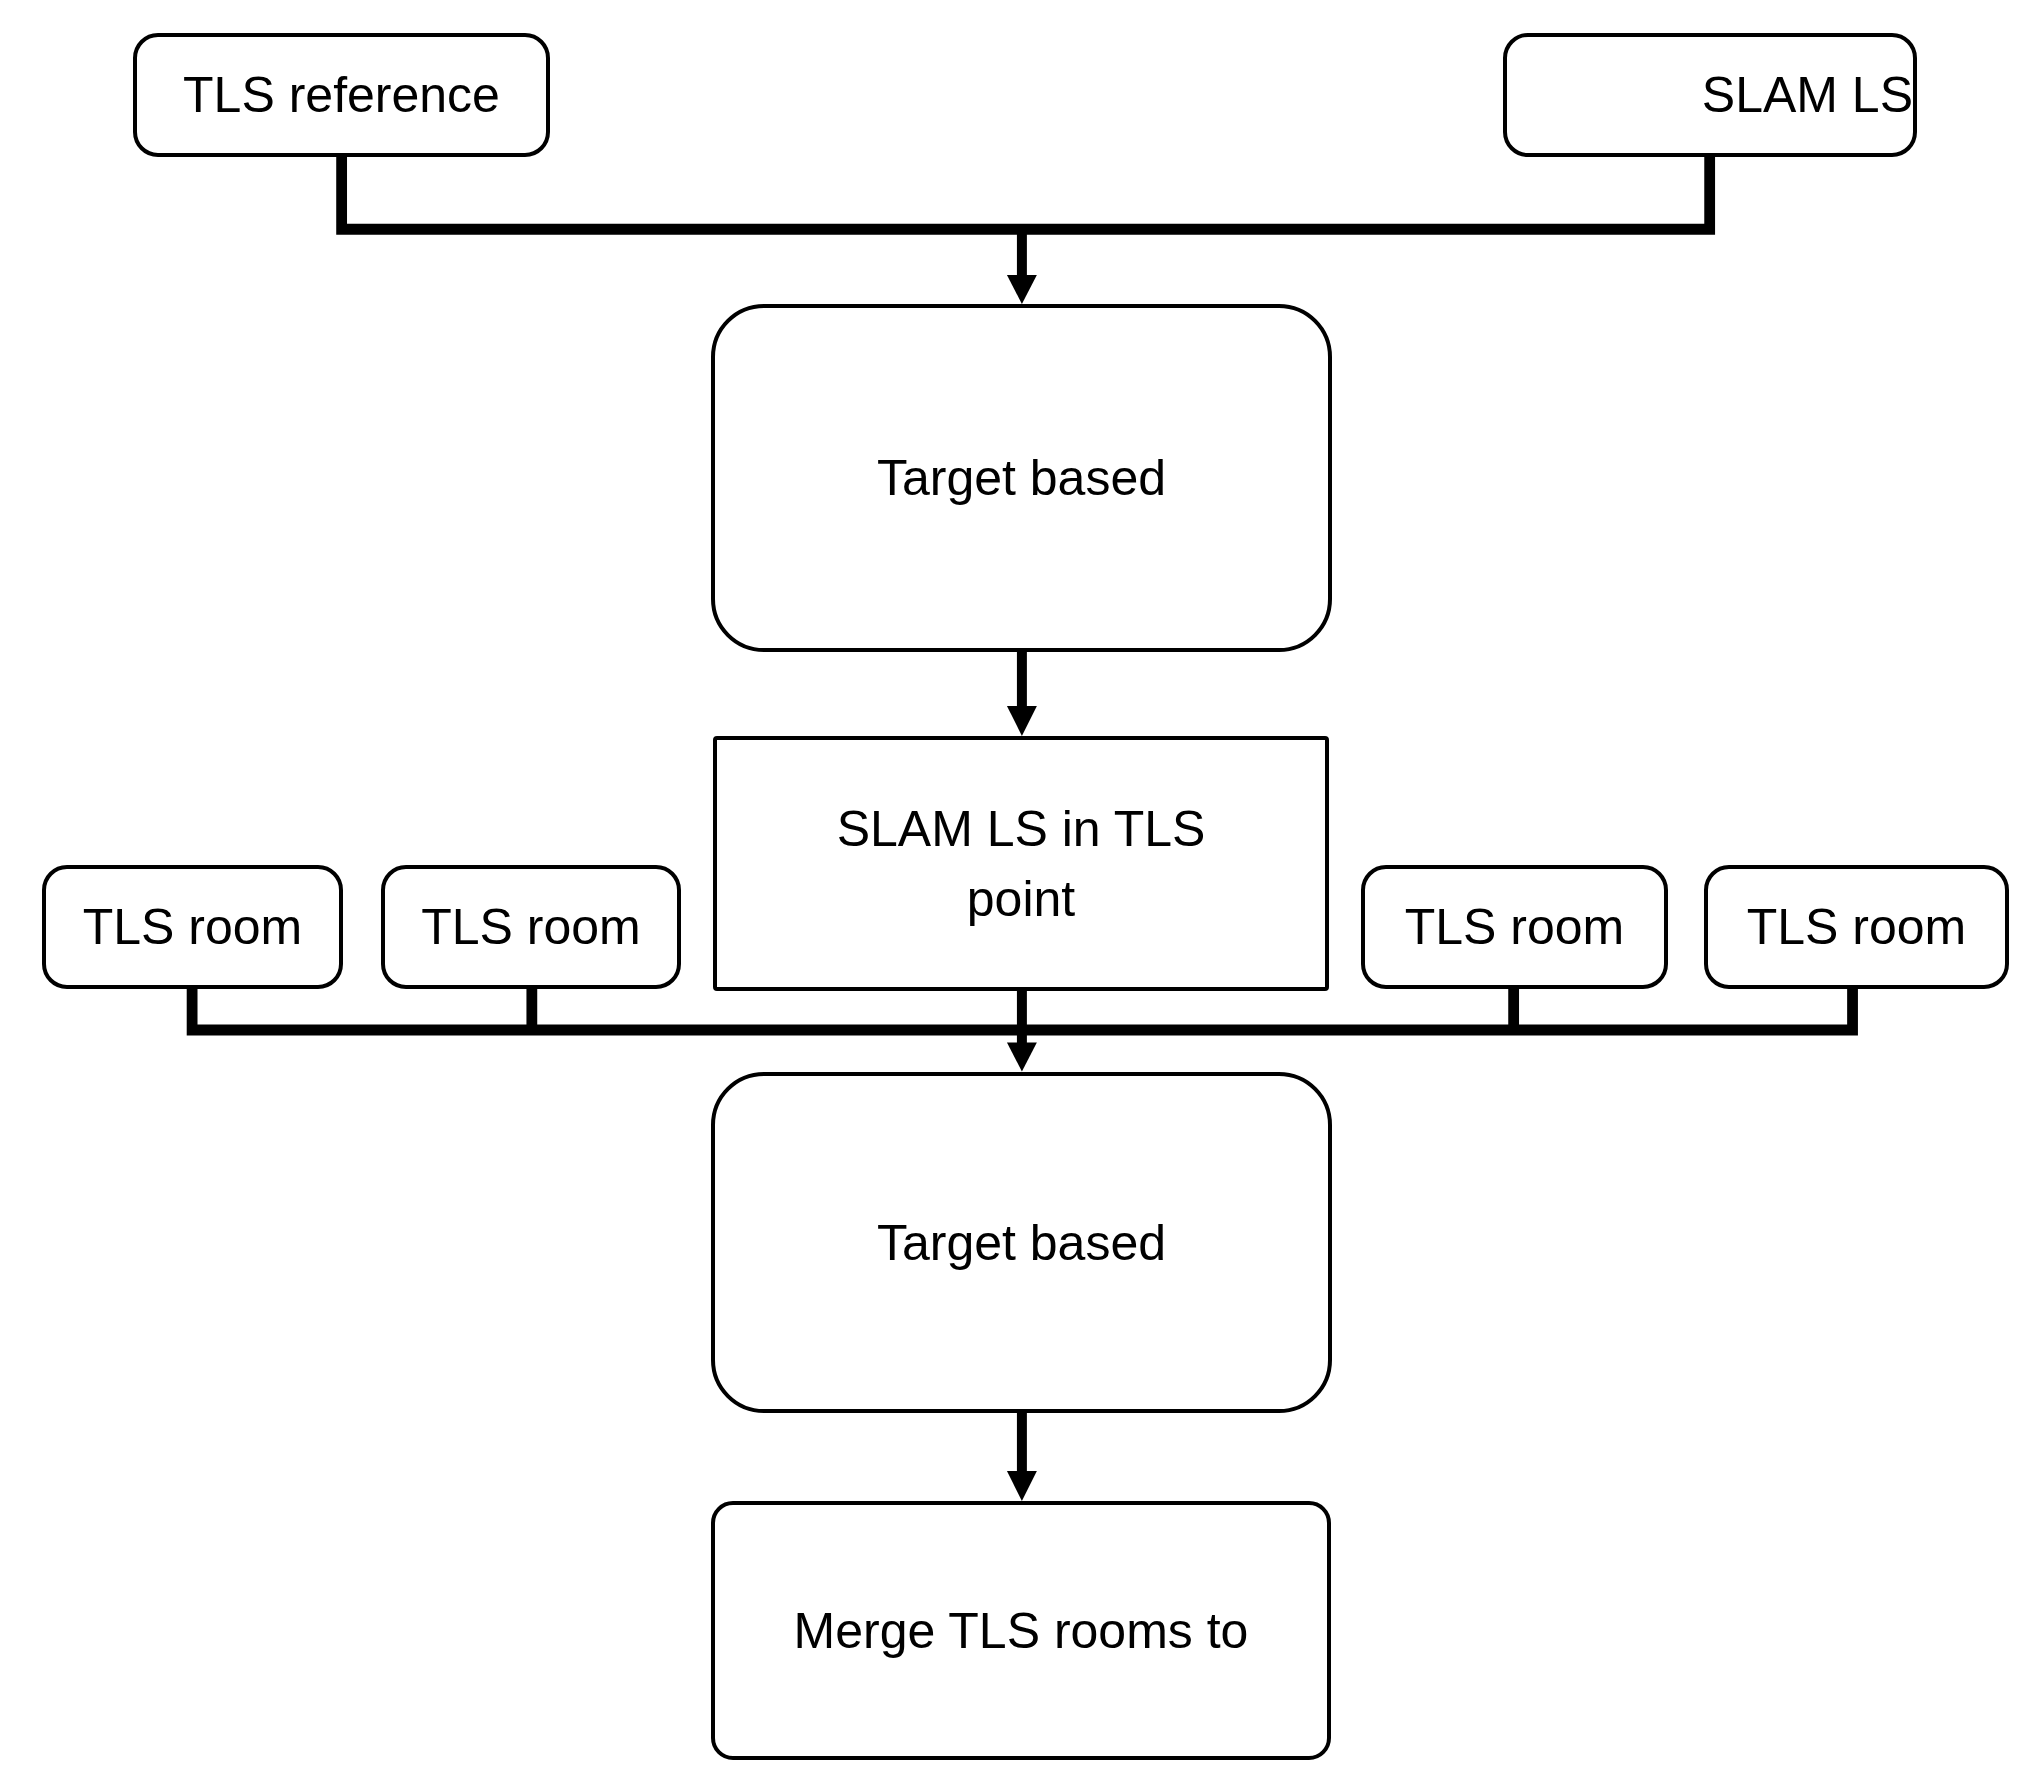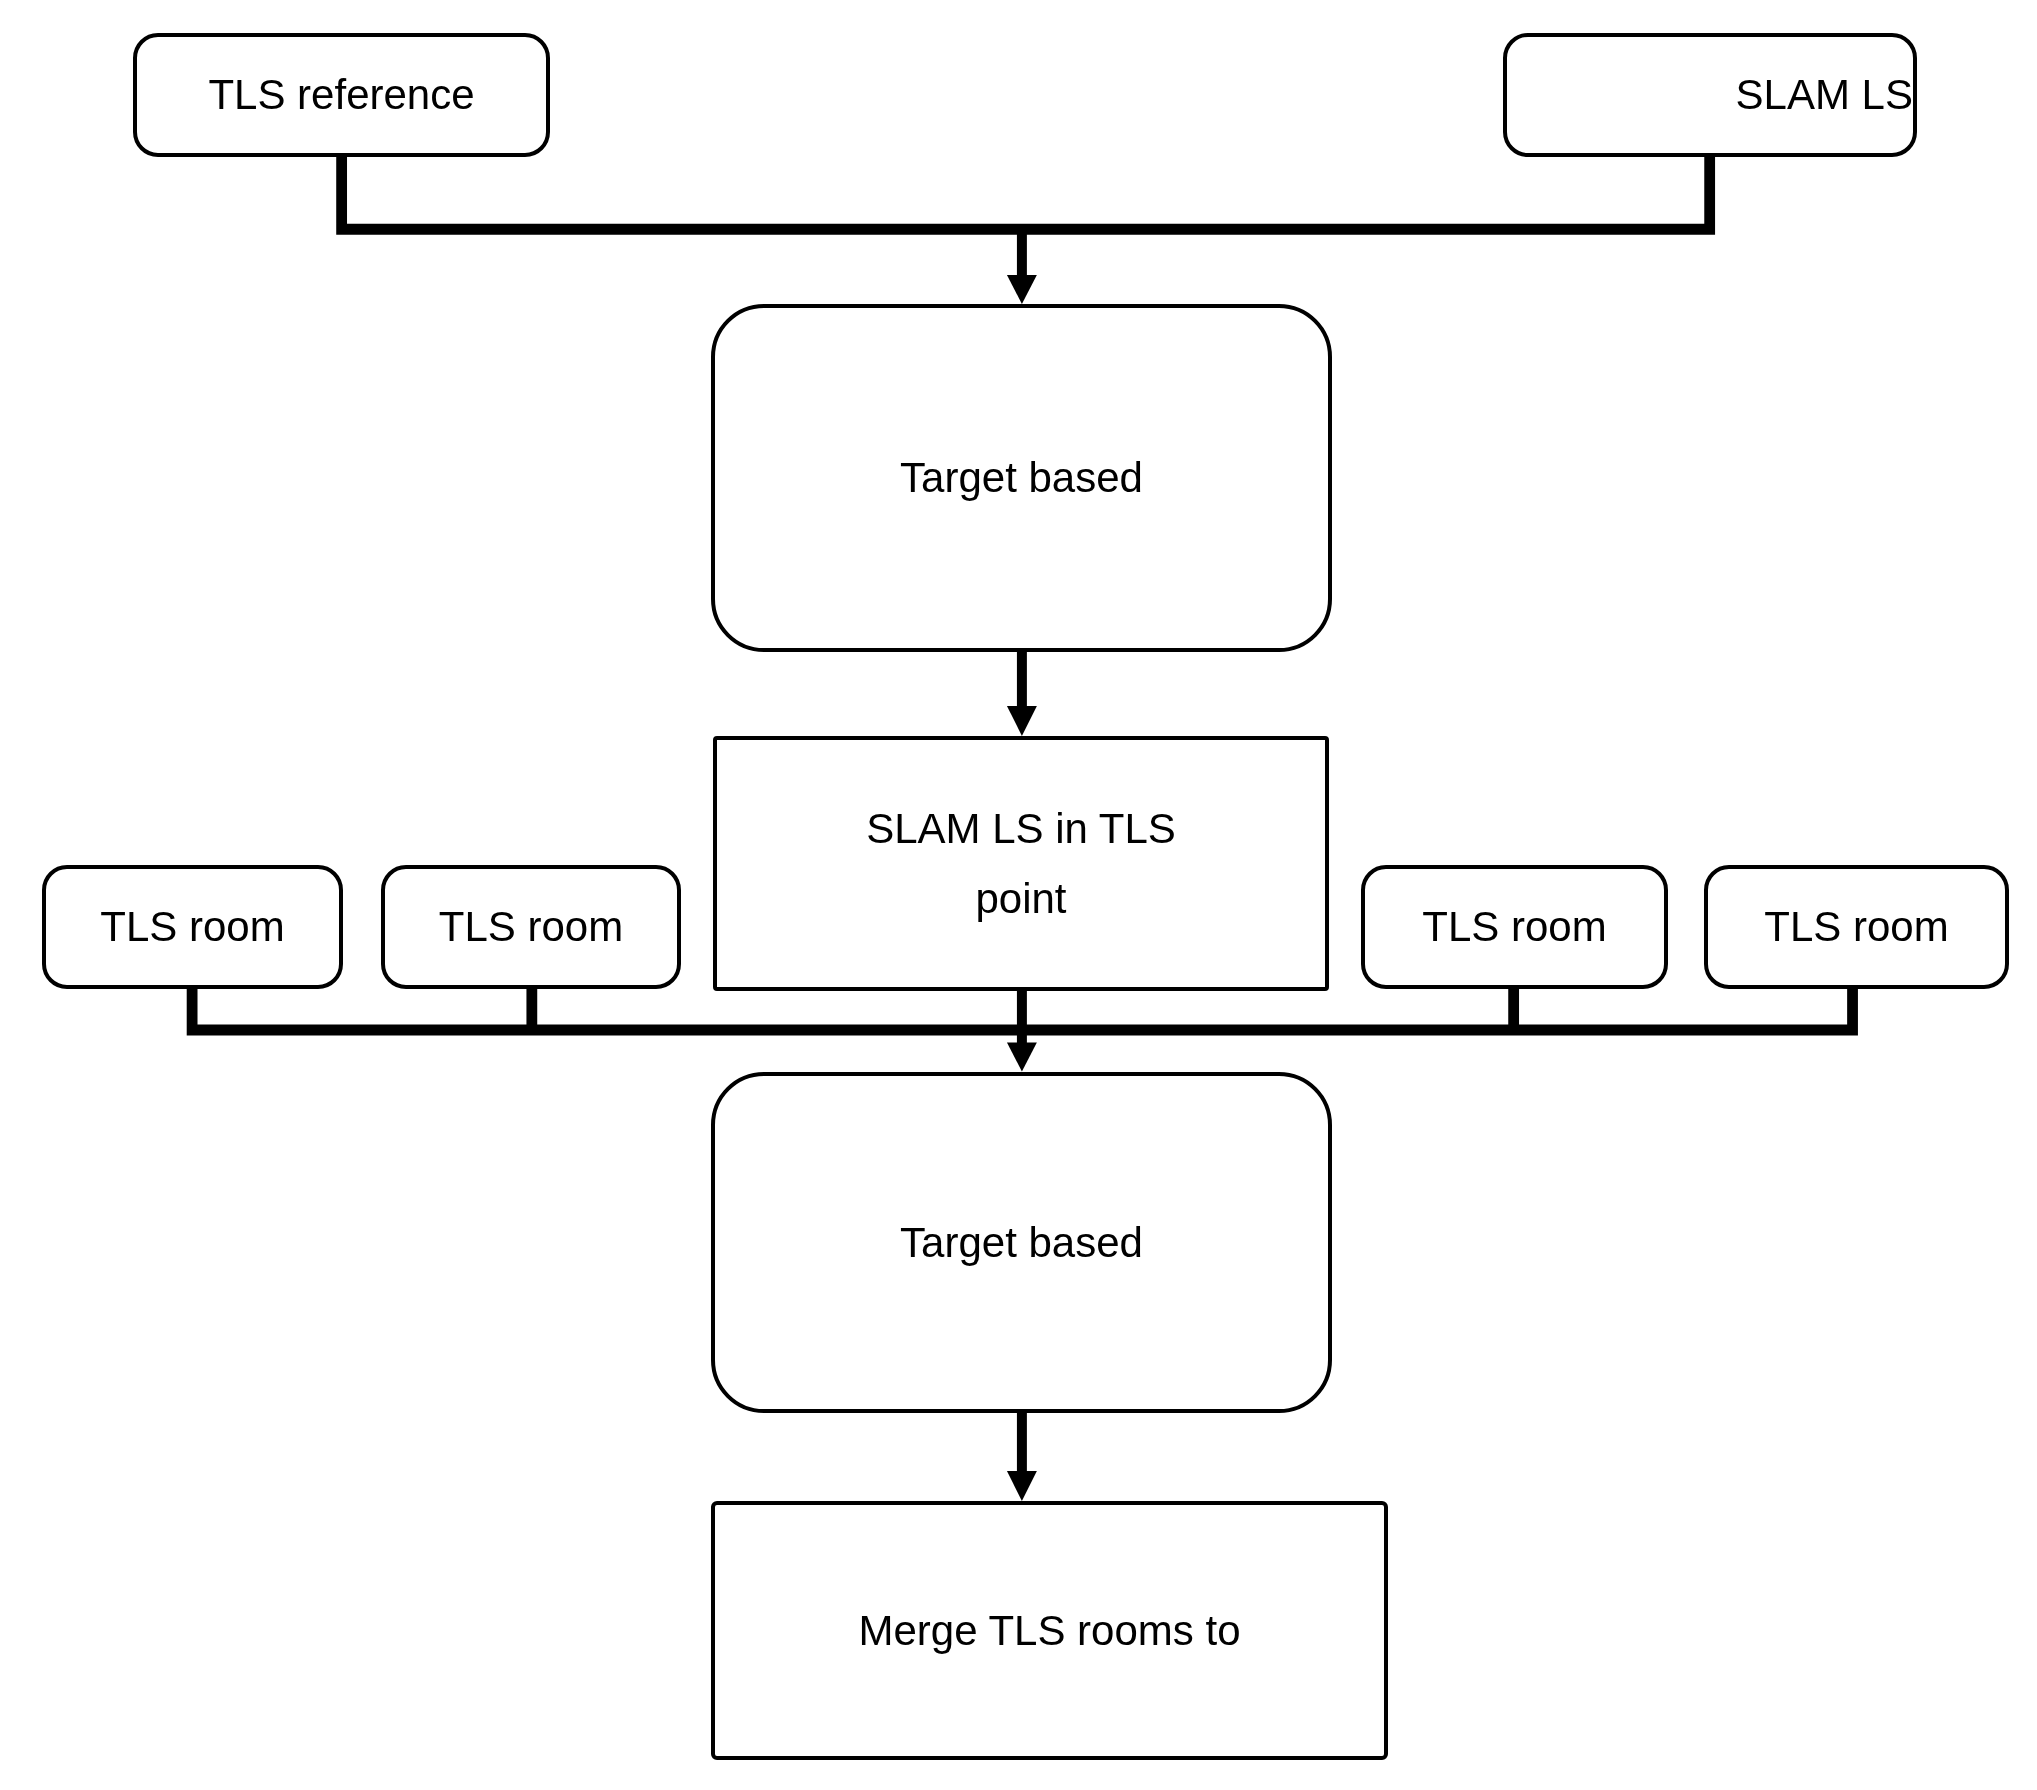--- a/index.html
+++ b/index.html
@@ -21,33 +21,33 @@
   .node {
     position: absolute;
     box-sizing: border-box;
     background: #ffffff;
     border: 4.2px solid #000000;
     display: flex;
     flex-direction: column;
     align-items: center;
     justify-content: center;
     text-align: center;
-    font-size: 42px;
+    font-size: 50px;
     line-height: 70px;
     z-index: 1;
   }
   .node .line { display: block; white-space: nowrap; }
   
   #node-tls-reference { left: 133px; top: 33px;  width: 417px; height: 124px; border-radius: 25px; }
   #node-slam-ls       { left: 1503px; top: 33px; width: 414px; height: 124px; border-radius: 25px; align-items: flex-end; }
   
   #node-target-tls    { left: 711px; top: 304px;  width: 621px; height: 348px; border-radius: 53px; }
   #node-slam-in-tls   { left: 713px; top: 736px;  width: 616px; height: 255px; border-radius: 4px; }
   #node-target-slam   { left: 711px; top: 1072px; width: 621px; height: 341px; border-radius: 53px; }
-  #node-merge         { left: 711px; top: 1501px; width: 677px; height: 259px; border-radius: 6px; }
+  #node-merge         { left: 711px; top: 1501px; width: 620px; height: 259px; border-radius: 22px; }
   
   #node-room-1 { left: 42px;   top: 865px; width: 301px; height: 124px; border-radius: 25px; }
   #node-room-2 { left: 381px;  top: 865px; width: 300px; height: 124px; border-radius: 25px; }
   #node-room-3 { left: 1361px; top: 865px; width: 307px; height: 124px; border-radius: 25px; }
   #node-room-4 { left: 1704px; top: 865px; width: 305px; height: 124px; border-radius: 25px; }
 </style>
 </head>
 <body>
 
 <div class="canvas">

